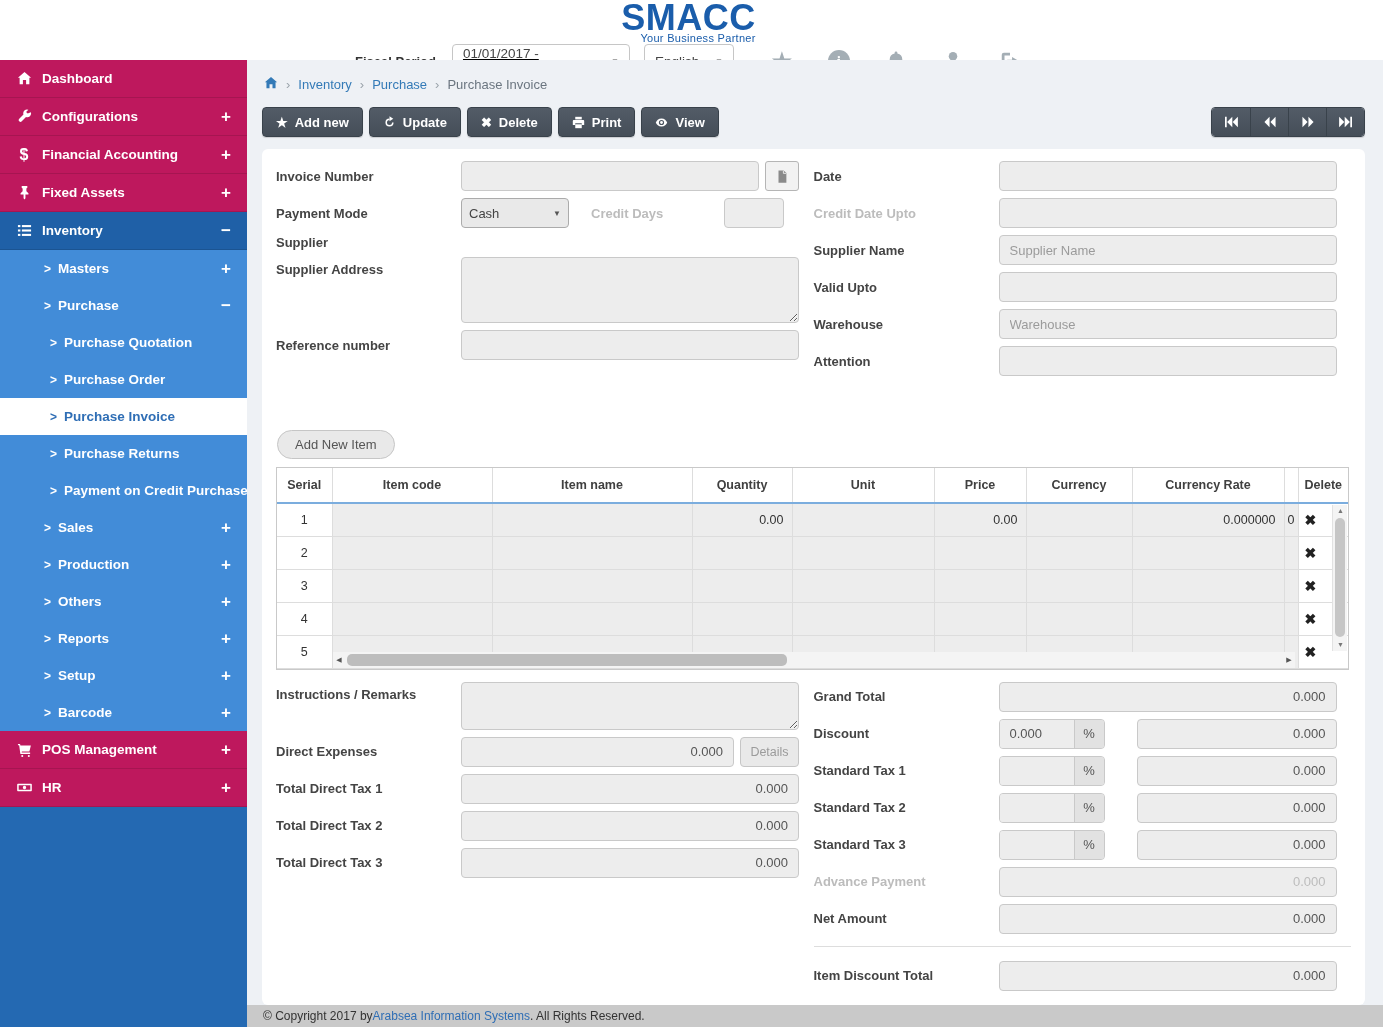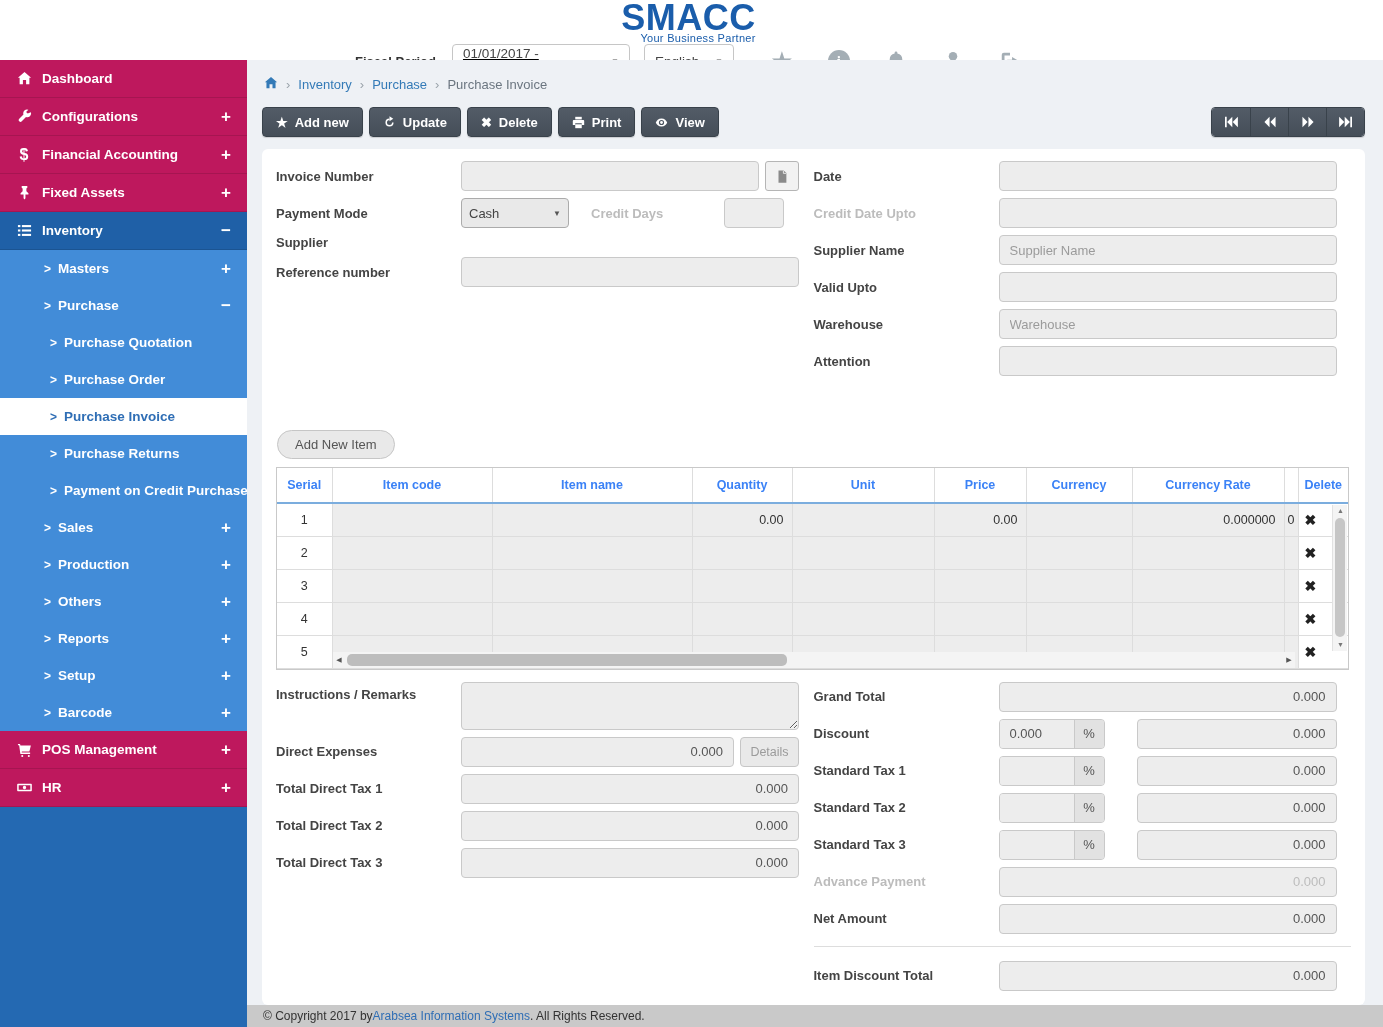--- a/index.html
+++ b/index.html
@@ -91,21 +91,21 @@
   .icon-btn { width:34px; height:30px; margin-left:6px; background:#f2f2f2; border:1px solid #b5b5b5; border-radius:3px;
               display:flex; align-items:center; justify-content:center; cursor:pointer; }
   .icon-btn svg { width:14px; height:15px; fill:#8a8a8a; }
 
   
   .items-section { margin-top:47px; }
   .add-item-btn { height:29px; padding:0 17px; border-radius:15px; background:#e9e9e9; border:1px solid #c6c6c6;
                   font-size:13px; color:#555; font-family:"Liberation Sans",sans-serif; cursor:pointer; margin-left:1px; }
   .table-wrap { position:relative; width:1073px; margin-top:8px; border:1px solid #c9c9c9; background:#fff; }
   table.items { border-collapse:collapse; table-layout:fixed; width:1071px; }
-  table.items th { height:35px; font-size:12.5px; font-weight:700; color:#3b82f6; background:#fff;
+  table.items th { height:35px; font-size:12.5px; font-weight:700; color:#404040; background:#fff;
                    border-bottom:2px solid #7badde; border-right:1px solid #ddd; }
   table.items th:last-child { border-right:none; }
   table.items td { height:33px; border-bottom:1px solid #ddd; border-right:1px solid #ddd; background:#ededed;
                    font-size:12.5px; color:#333; padding:0 8px; }
   table.items td:last-child { border-right:none; }
   table.items td.serial { background:#fff; text-align:center; padding:0; }
   table.items td.delete { background:#fff; text-align:left; padding:0 0 0 6px; font-size:14px; font-weight:700; color:#222; cursor:pointer; }
   table.items td.num { text-align:right; }
   table.items td.ctr { text-align:center; padding:0; }
   
@@ -406,20 +406,26 @@
                 <div class="sel">
                   <span>Cash</span>
                   <span class="caret">▼</span>
                 </div>
                 <span class="mini-label">Credit Days</span>
                 <input class="inp mini" style="">
               </div>
             </div>
             <div class="frow">
               <span class="flabel">Supplier</span>
+            </div>
+            <div class="frow top-align">
+              <span class="flabel">Supplier Address</span>
+              <div class="fld">
+                  <textarea class="inp" style=""></textarea>
+                </div>
             </div>
             <div class="frow">
               <span class="flabel">Reference number</span>
               <div class="fld">
                   <input class="inp full" style="">
                 </div>
             </div>
           </div>
 
           <div class="form-col right">

